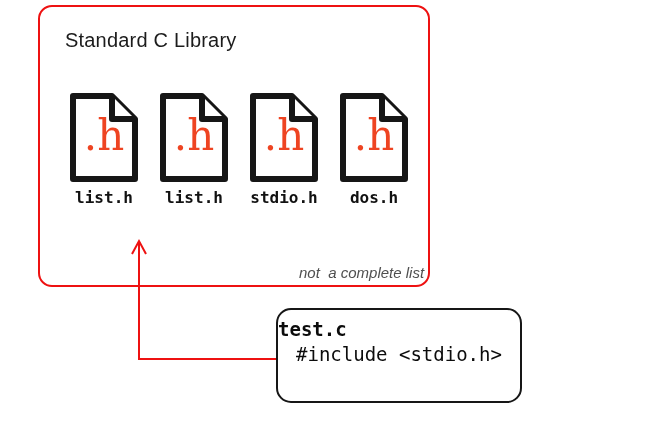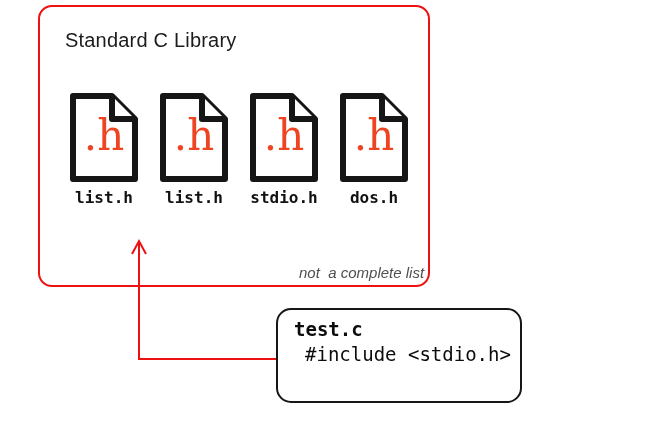--- a/index.html
+++ b/index.html
@@ -88,32 +88,32 @@
   }
 
   
   .test-box{
     position:absolute;
     left:276px;top:308px;
     width:246px;height:95px;
     border:2px solid var(--ink);
     border-radius:15px;
     background:#ffffff;
-    padding:7px 0 0 16px;
+    padding:7px 0 0 0;
     font-family:"DejaVu Sans Mono","Liberation Mono",monospace;
     font-size:19px;
     color:#0c0c0c;
   }
   .test-name{
     font-weight:bold;
     line-height:25px;
     white-space:pre;
   }
   .code-line{
-    margin-left:11px;
+    margin-left:18px;
     line-height:24px;
     white-space:pre;
   }
 
   
   .connector{
     position:absolute;
     left:0;top:0;
     width:653px;height:436px;
     pointer-events:none;

